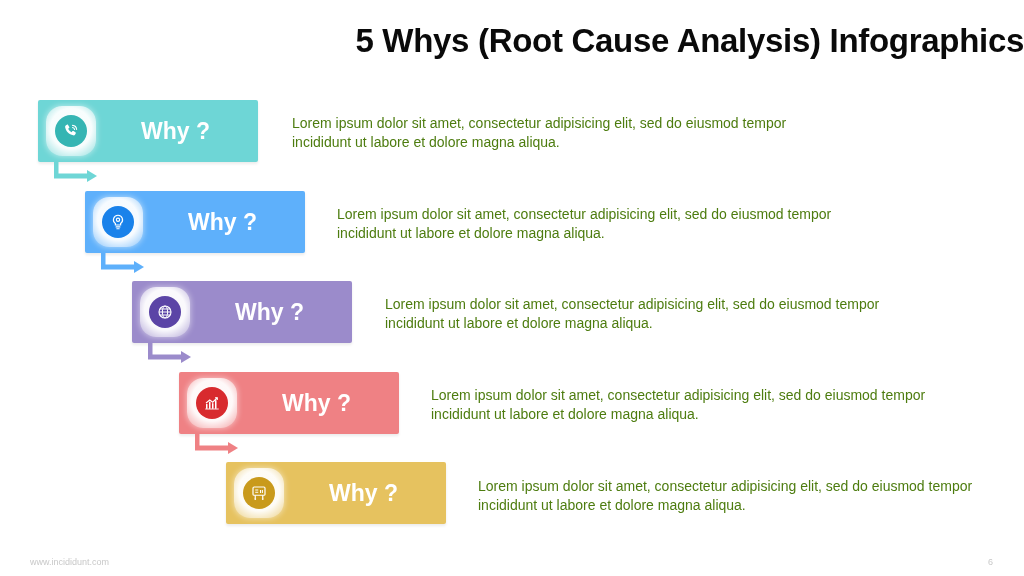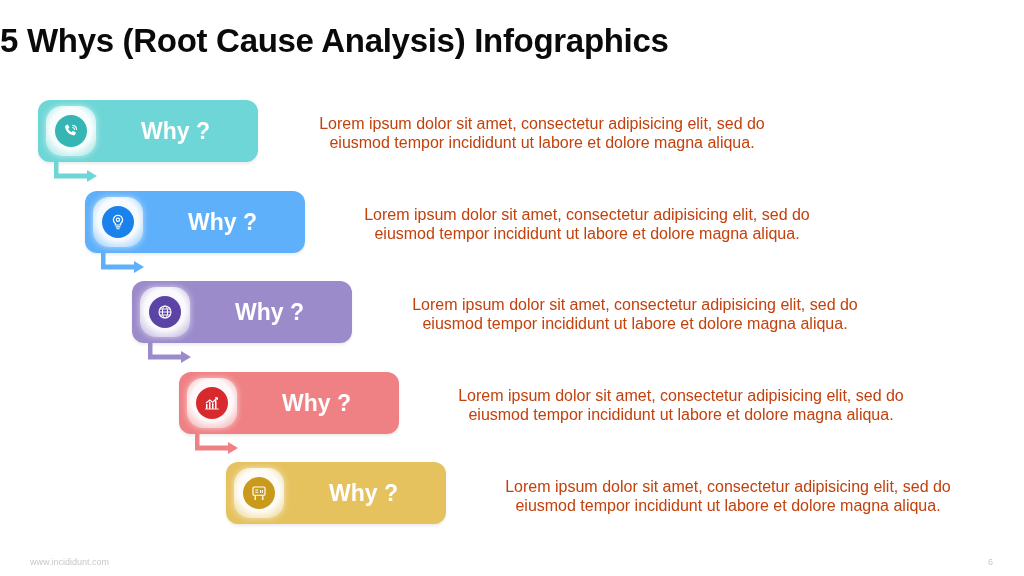--- a/index.html
+++ b/index.html
@@ -2,27 +2,27 @@
 <html><head>
   <meta charset="utf-8">
   <style>
     html, body { margin: 0; padding: 0; }
     body {
       width: 1024px; height: 576px; position: relative; overflow: hidden;
       background: #ffffff;
       font-family: "Liberation Sans", sans-serif;
     }
     .title {
-      position: absolute; left: 0; top: 22px; width: 1024px; text-align: left;
+      position: absolute; left: 0; top: 22px; width: 1024px; text-align: right;
       font-family: "Liberation Sans", sans-serif;
       font-weight: 700; font-size: 33px; color: #0a0a0a; letter-spacing: -0.3px;
     }
     .step { position: absolute; }
     .box {
-      position: absolute; width: 220px; height: 62px; border-radius: 12px;
+      position: absolute; width: 220px; height: 62px; border-radius: 2px;
       box-shadow: 0 2px 3px rgba(0,0,0,0.08);
     }
     .icon-ring {
       position: absolute; left: 8px; top: 6px; width: 50px; height: 50px;
       border-radius: 16px;
       background: radial-gradient(circle at 50% 45%, rgba(255,255,255,0.95) 55%, rgba(255,255,255,0.55) 80%, rgba(255,255,255,0.25) 100%);
       box-shadow: 0 0 6px rgba(255,255,255,0.6);
     }
     .icon-disc {
       position: absolute; left: 9px; top: 9px; width: 32px; height: 32px; border-radius: 50%;
@@ -33,23 +33,22 @@
       position: absolute; left: 70px; top: 0; width: 135px; height: 62px;
       display: flex; align-items: center; justify-content: center;
       color: #ffffff; font-weight: 700; font-size: 23px;
       font-family: "Liberation Sans", sans-serif;
     }
     .connector {
       position: absolute; left: 16px; top: 62px; width: 44px; height: 20px;
     }
     .desc {
       position: absolute; width: 500px;
-      font-size: 16px; line-height: 19px; color: #c2410c;
+      font-size: 14px; line-height: 19px; color: #4d7c0f;
       font-family: "Liberation Sans", sans-serif;
-      text-align: center;
     }
     .footer-url {
       position: absolute; left: 30px; top: 557px; font-size: 9px; color: #c8c8c8;
     }
     .page-num {
       position: absolute; left: 988px; top: 557px; font-size: 9px; color: #c8c8c8;
     }
   </style>
 </head>
 <body>

